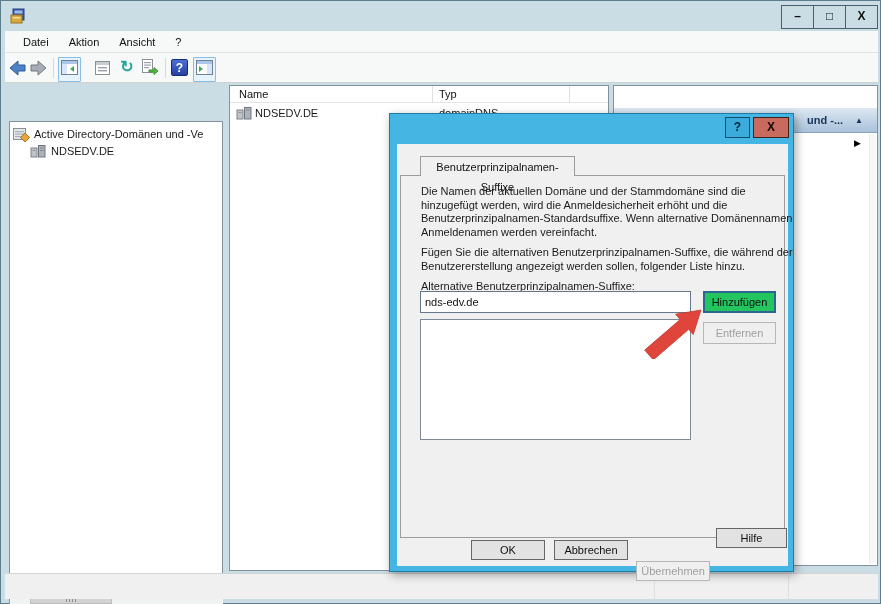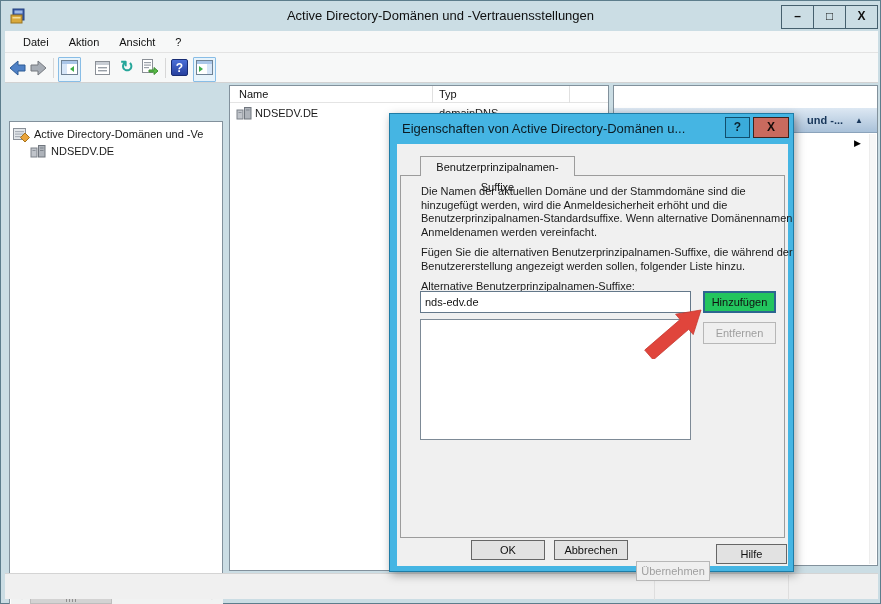--- a/index.html
+++ b/index.html
@@ -67,21 +67,20 @@
 <div id="stage">
 <div id="window">
 
   <div class="abs titlebar">
     <svg class="abs" style="left:9px;top:7px;" width="16" height="16" viewBox="0 0 16 16">
       <rect x="3" y="1" width="11" height="11" fill="#3a5ba8" stroke="#23407e"></rect>
       <rect x="4.5" y="2.5" width="8" height="3" fill="#9db9e8"></rect>
       <rect x="1" y="7" width="11" height="8" fill="#d9a93c" stroke="#9a7420"></rect>
       <rect x="2.5" y="9" width="8" height="1.5" fill="#f3dc9a"></rect>
     </svg>
-    <div class="abs title">Active Directory-Domänen und -Vertrauensstellungen</div>
     <div class="abs" style="left:780px;top:4px;display:flex;">
       <div class="winbtn">–</div>
       <div class="winbtn" style="margin-left:-1px;">□</div>
       <div class="winbtn" style="margin-left:-1px;">X</div>
     </div>
   </div>
 
   <div class="abs menubar">
     <div class="menuitem">Datei</div>
     <div class="menuitem">Aktion</div>
@@ -189,21 +188,20 @@
     <div class="abs" style="right:16px;top:52px;font-size:9px;color:#000;">▶</div>
     <div class="abs" style="right:1px;top:48px;bottom:1px;width:7px;background:#f7f7f7;border-left:1px solid #ededed;"></div>
   </div>
 
   <div class="abs statusbar">
     <div class="abs statdiv" style="left:649px;"></div>
     <div class="abs statdiv" style="left:783px;"></div>
   </div>
 
   <div class="abs dialog">
-    <div class="abs dlgtitle">Eigenschaften von Active Directory-Domänen u...</div>
     <div class="abs dlghelp" style="left:335px;">?</div>
     <div class="abs dlgclose" style="left:363px;">X</div>
 
     <div class="abs dlgclient">
       <div class="abs tab">Benutzerprinzipalnamen-Suffixe</div>
       <div class="abs tabpage">
 
         <div class="abs para" style="left:20px;top:9px;">
           <div>Die Namen der aktuellen Domäne und der Stammdomäne sind die</div>
           <div>hinzugefügt werden, wird die Anmeldesicherheit erhöht und die</div>
@@ -221,21 +219,21 @@
 
         <div class="abs btn focus" style="left:302px;top:115px;width:73px;height:22px;line-height:18px;">Hinzufügen</div>
         <div class="abs btn disabled" style="left:302px;top:146px;width:73px;height:22px;line-height:20px;">Entfernen</div>
 
         <div class="abs listbox" style="left:19px;top:143px;width:271px;height:121px;"></div>
       </div>
 
       <div class="abs btn" style="left:74px;top:396px;width:74px;height:20px;line-height:18px;">OK</div>
       <div class="abs btn" style="left:157px;top:396px;width:74px;height:20px;line-height:18px;">Abbrechen</div>
       <div class="abs btn disabled" style="left:239px;top:396px;width:74px;height:20px;line-height:18px;margin-top:21px;">Übernehmen</div>
-      <div class="abs btn" style="left:319px;top:400px;width:71px;height:20px;line-height:18px;">Hilfe</div>
+      <div class="abs btn" style="left:319px;top:384px;width:71px;height:20px;line-height:18px;">Hilfe</div>
     </div>
 
     <svg class="abs" style="left:245px;top:183px;z-index:12;" width="72" height="62" viewBox="0 0 72 62">
       <polygon points="9.7,53.1 45.1,22.5 40.6,17.2 66,13 58.2,37.6 53.7,32.3 18.3,62.9" fill="#e0453c" stroke="#c5372e" stroke-width="0.8"></polygon>
     </svg>
   </div>
 
 </div>
 </div>
 

